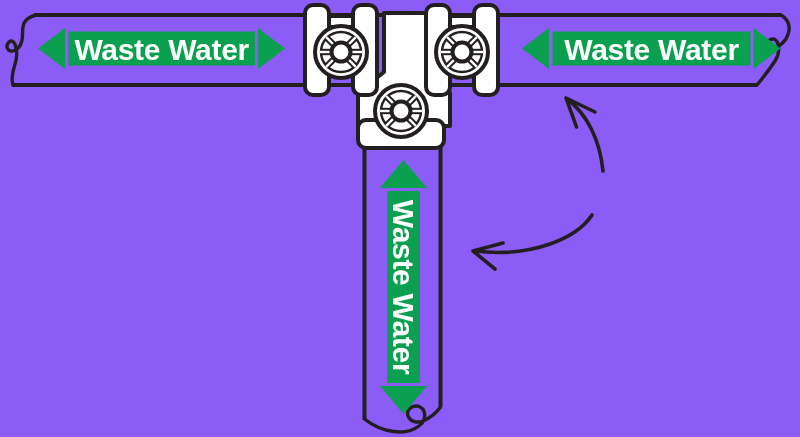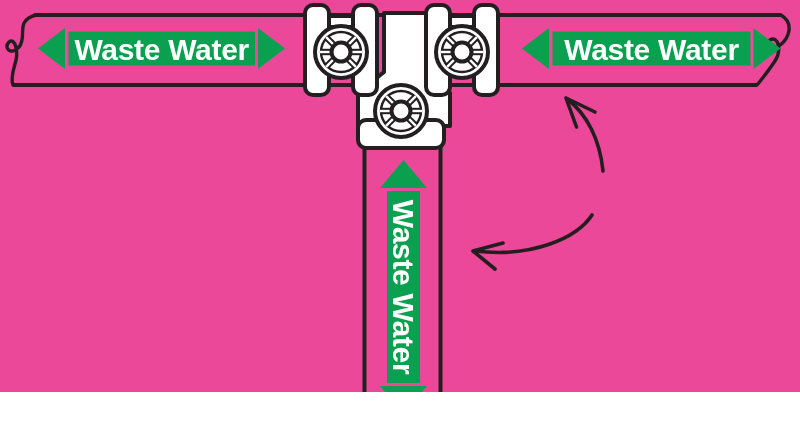--- a/index.html
+++ b/index.html
@@ -1,19 +1,19 @@
 <!DOCTYPE html>
 <html><head>
 <meta charset="utf-8">
 <style>
   html, body { margin: 0; padding: 0; background: #ffffff; }
   .stage {
     position: relative;
-    width: 800px; height: 392px;
-    background: #ec4899;
+    width: 800px; height: 437px;
+    background: #8b5cf6;
     font-family: "Liberation Sans", sans-serif;
     overflow: hidden;
     text-align: center;
   }
   svg { display: block; }
   .outline   { fill: none; stroke: #231f20; stroke-width: 4; }
   .outline-thin { fill: none; stroke: #231f20; stroke-width: 2.4; }
   .fill-white { fill: #ffffff; stroke: #231f20; stroke-width: 4; stroke-linejoin: round; }
   .squiggle  { fill: none; stroke: #231f20; stroke-width: 3.4; stroke-linecap: round; }
   .spoke-b   { stroke: #231f20; stroke-width: 6.4; stroke-linecap: butt; }

